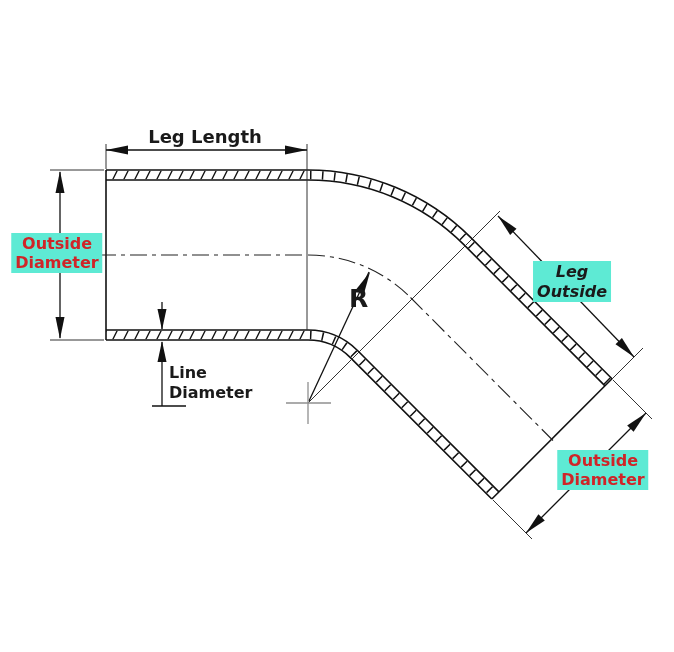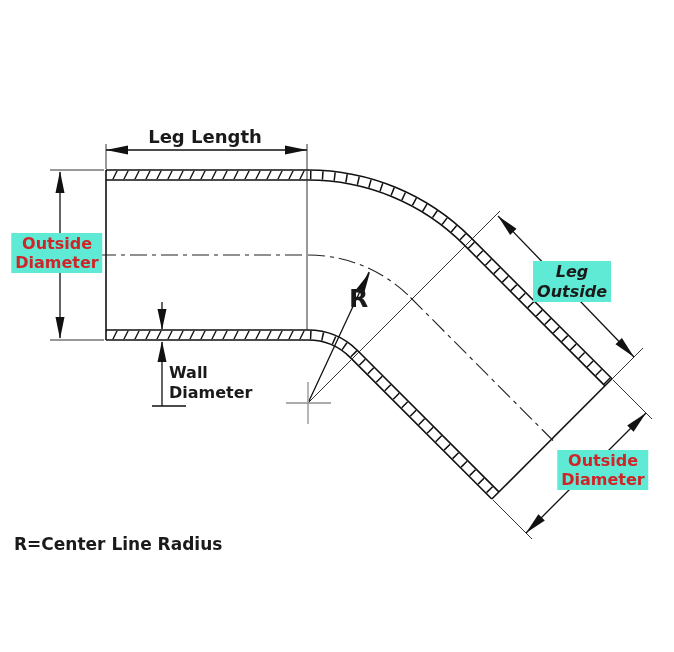--- a/index.html
+++ b/index.html
@@ -110,31 +110,30 @@
   </svg>
 
   <div id="lbl-leg-top" class="lbl center">Leg Length</div>
 
   <div id="lbl-od-left" class="lbl center red bg">
     <div>Outside</div>
     <div>Diameter</div>
   </div>
 
   <div id="lbl-wall" class="lbl">
-    <div>Wall</div>
+    <div>Line</div>
     <div>Diameter</div>
   </div>
 
   <div id="lbl-r" class="lbl">R</div>
 
   <div id="lbl-leg-diag" class="lbl center bg">
     <div>Leg</div>
     <div>Outside</div>
   </div>
 
   <div id="lbl-od-right" class="lbl center red bg">
     <div>Outside</div>
     <div>Diameter</div>
   </div>
 
-  <div id="lbl-note" class="lbl">R=Center Line Radius</div>
 
 </div>
 
 </body></html>

